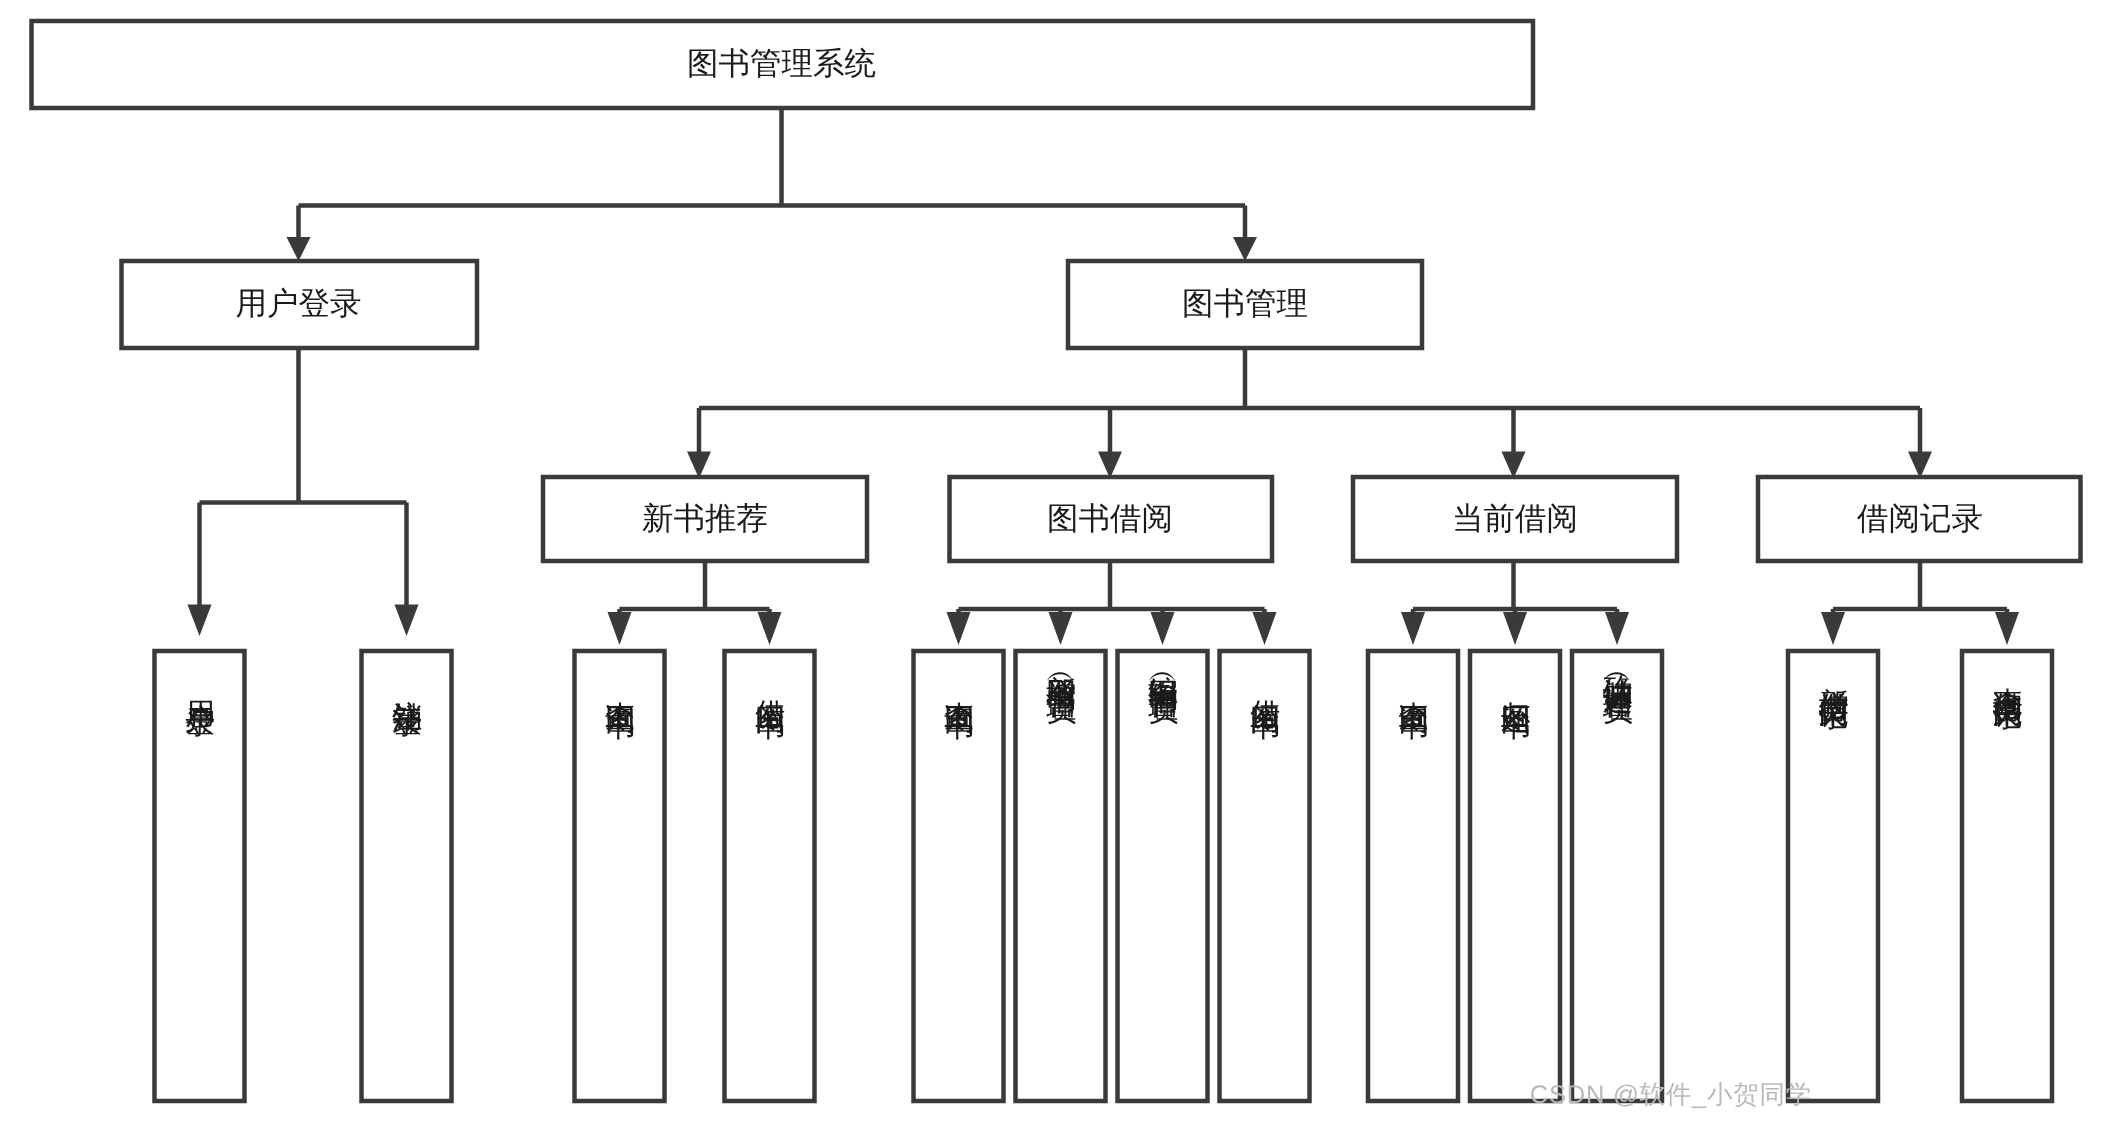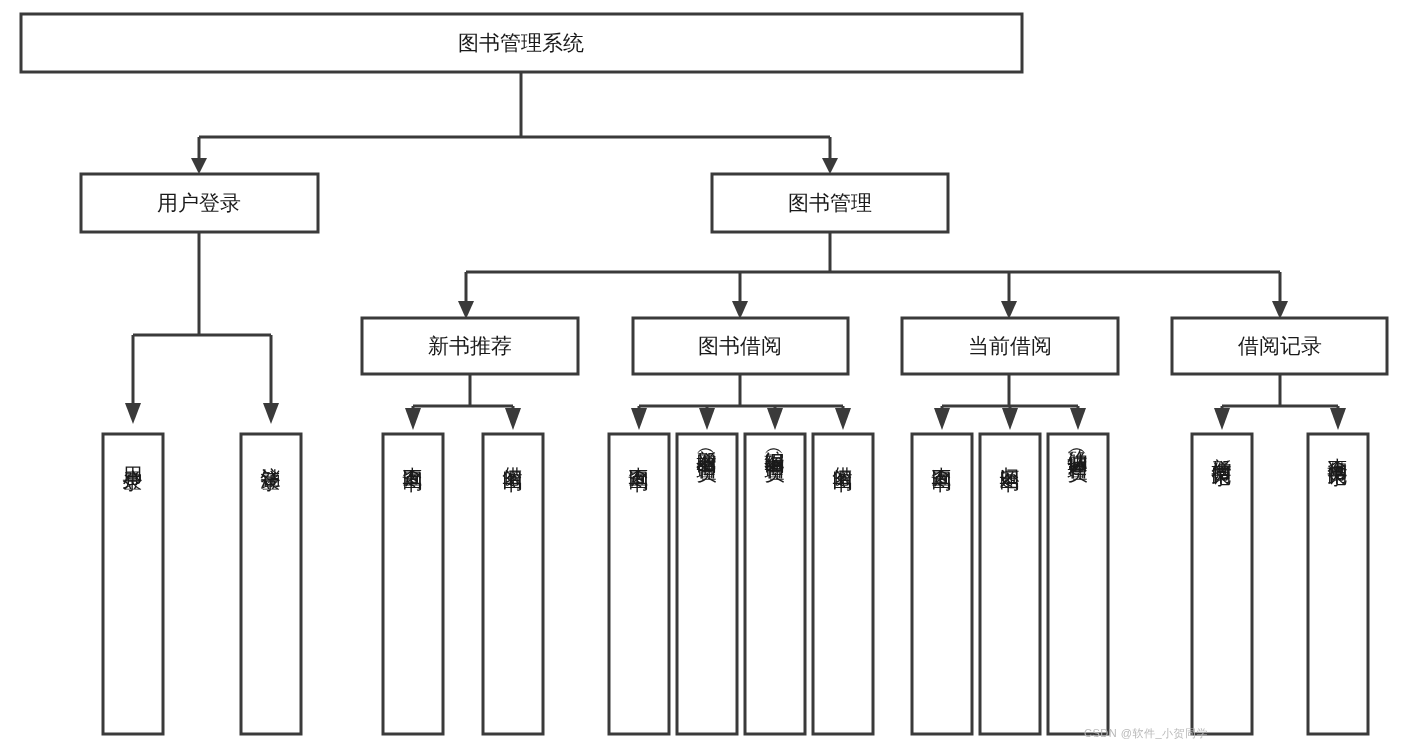--- a/index.html
+++ b/index.html
@@ -59,21 +59,21 @@
     writing-mode: vertical-rl;
     text-orientation: upright;
     letter-spacing: 2px;
     text-anchor: middle;
   }
   .watermark {
     position: absolute;
     right: 14px;
     bottom: 6px;
     font-family: "Liberation Sans", "DejaVu Sans", sans-serif;
-    font-size: 11px;
+    font-size: 17px;
     color: #b9b9b9;
     letter-spacing: 0.5px;
     white-space: nowrap;
     pointer-events: none;
   }
 </style>
 </head>
 <body>
 
 <div id="diagram-root">

